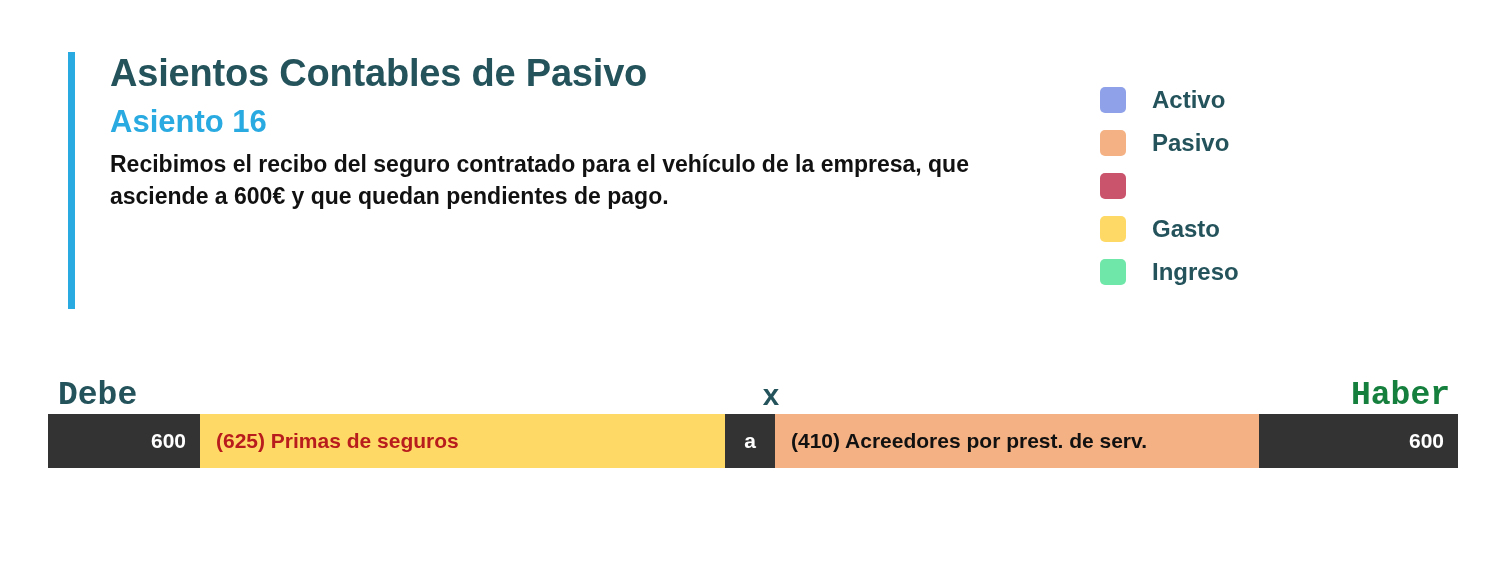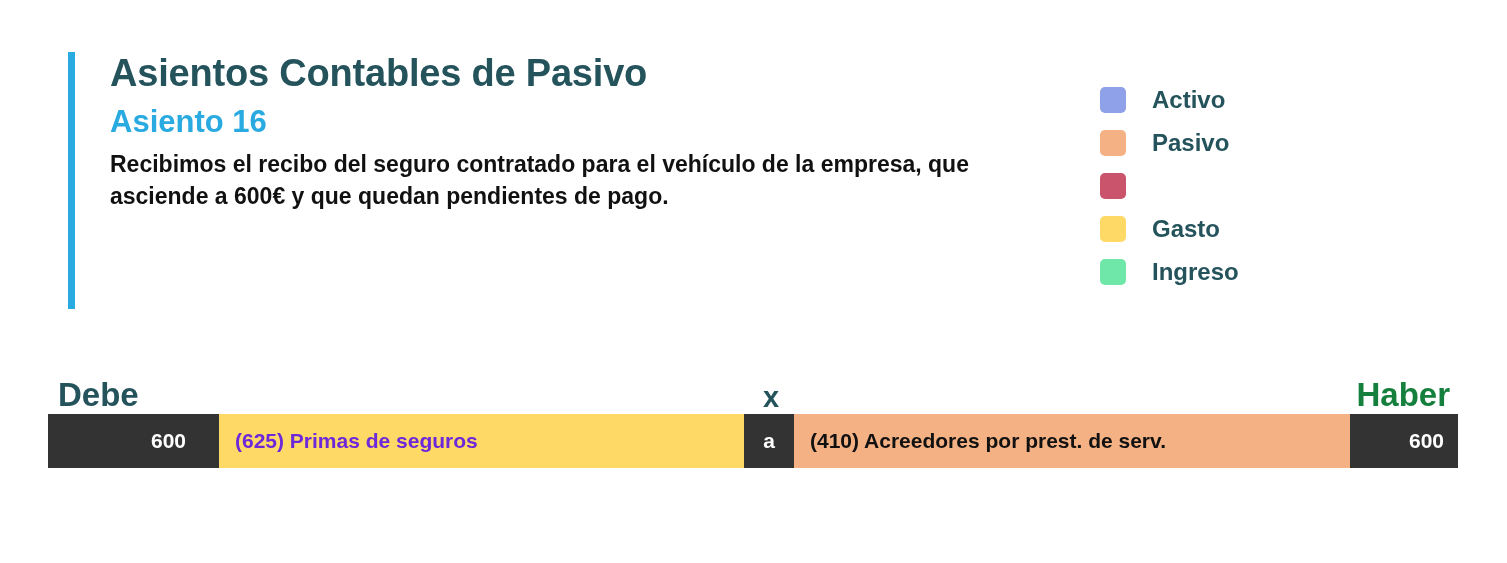--- a/index.html
+++ b/index.html
@@ -94,20 +94,21 @@
   
   .entry {
     position: absolute;
     left: 48px;
     top: 370px;
     width: 1410px;
   }
   .entry-heads {
     position: relative;
     height: 44px;
+    font-family: Liberation Mono, monospace;
   }
   .head-debe {
     position: absolute;
     left: 10px;
     bottom: 0;
     font-size: 33px;
     font-weight: bold;
     color: #24535C;
   }
   .head-x {
@@ -146,36 +147,35 @@
     font-size: 21px;
     font-weight: bold;
   }
   .cell-account-debe {
     width: 525px;
     background: #FFD966;
     display: flex;
     align-items: center;
     padding-left: 16px;
     box-sizing: border-box;
-    color: #6d28d9;
-    font-size: 21px;
-    font-weight: bold;
-    margin-left: 19px;
+    color: #b91c1c;
+    font-size: 21px;
+    font-weight: bold;
   }
   .cell-a {
     width: 50px;
     display: flex;
     align-items: center;
     justify-content: center;
     color: #ffffff;
     font-size: 21px;
     font-weight: bold;
   }
   .cell-account-haber {
-    width: 556px;
+    width: 484px;
     background: #F4B183;
     display: flex;
     align-items: center;
     padding-left: 16px;
     box-sizing: border-box;
     color: #111111;
     font-size: 21px;
     font-weight: bold;
   }
   .cell-amount-haber {

